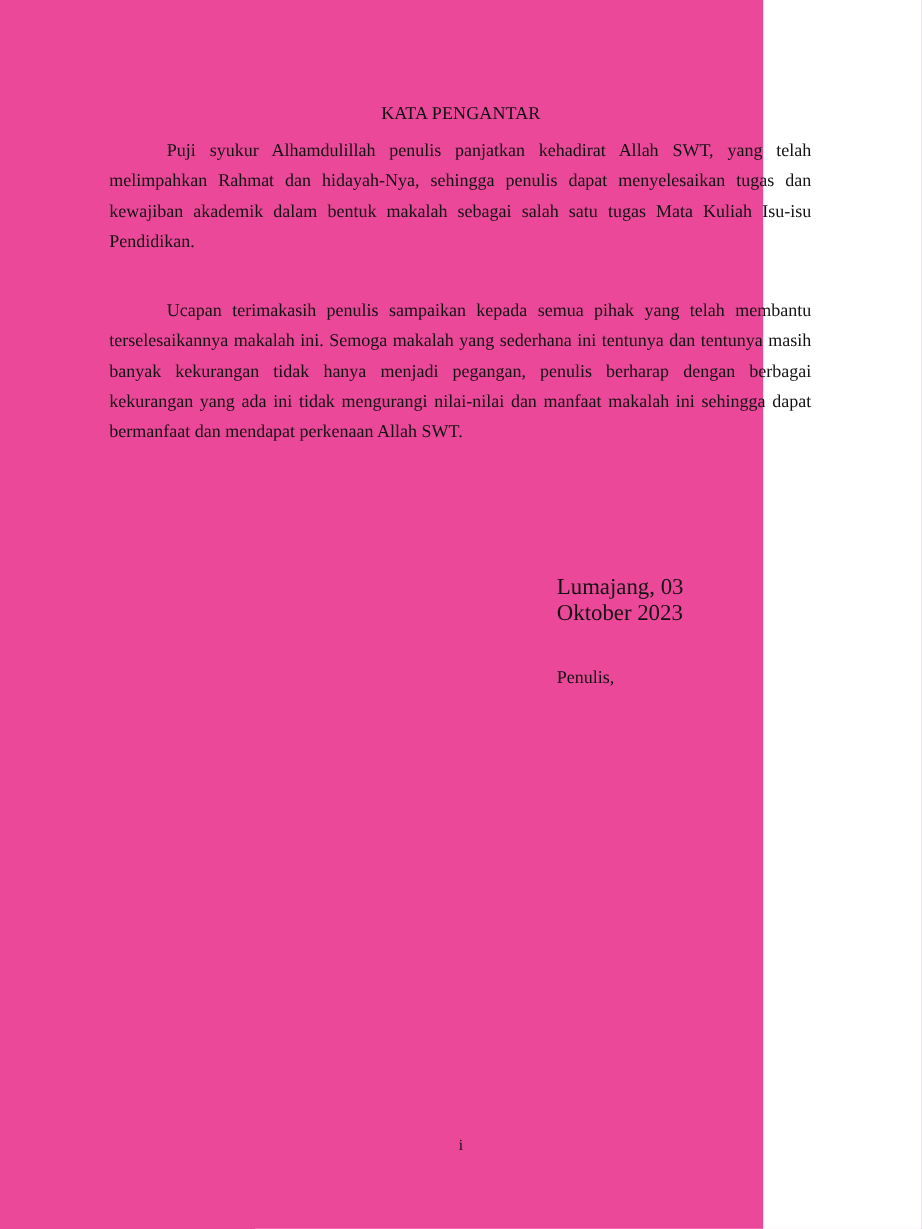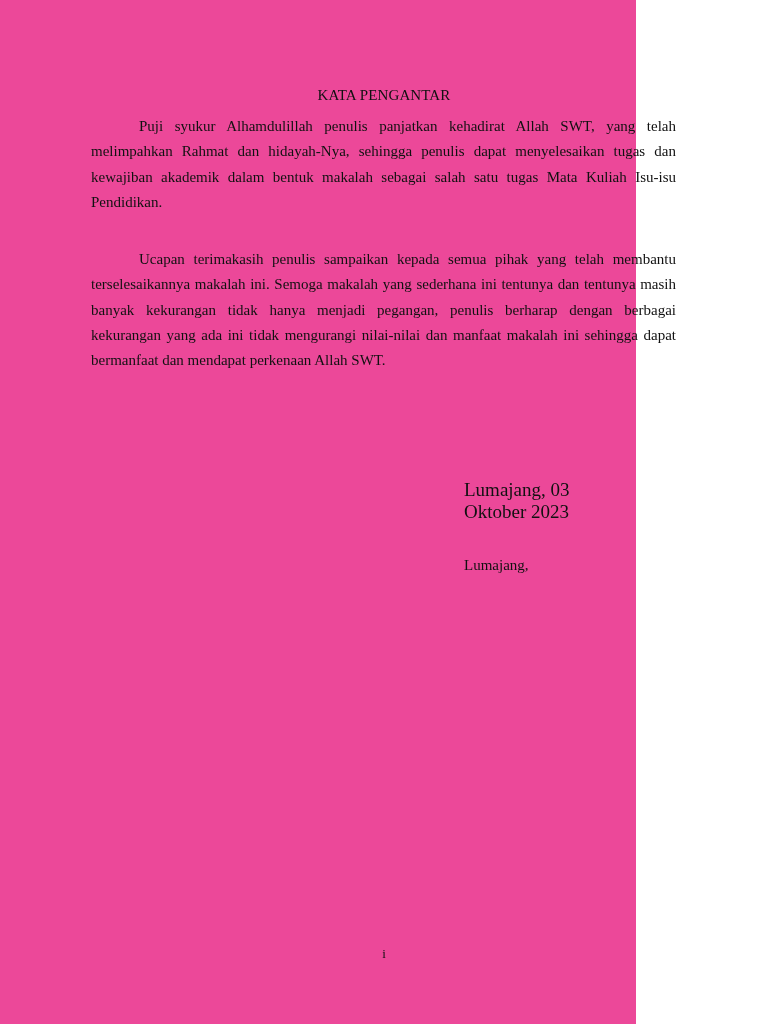--- a/index.html
+++ b/index.html
@@ -70,16 +70,16 @@
 
 <div class="page">
   <div class="title">KATA PENGANTAR</div>
 
   <p class="para para1">Puji syukur Alhamdulillah penulis panjatkan kehadirat Allah SWT, yang telah melimpahkan Rahmat dan hidayah-Nya, sehingga penulis dapat menyelesaikan tugas dan kewajiban akademik dalam bentuk makalah sebagai salah satu tugas Mata Kuliah Isu-isu Pendidikan.</p>
 
   <p class="para para2">Ucapan terimakasih penulis sampaikan kepada semua pihak yang telah membantu terselesaikannya makalah ini. Semoga makalah yang sederhana ini tentunya dan tentunya masih banyak kekurangan tidak hanya menjadi pegangan, penulis berharap dengan berbagai kekurangan yang ada ini tidak mengurangi nilai-nilai dan manfaat makalah ini sehingga dapat bermanfaat dan mendapat perkenaan Allah SWT.</p>
 
   <div class="sign-place">Lumajang, 03 Oktober 2023</div>
 
-  <div class="sign-role">Lumajang,</div>
+  <div class="sign-role">Penulis,</div>
 
   <div class="page-number">i</div>
 </div>
 
 </body></html>

